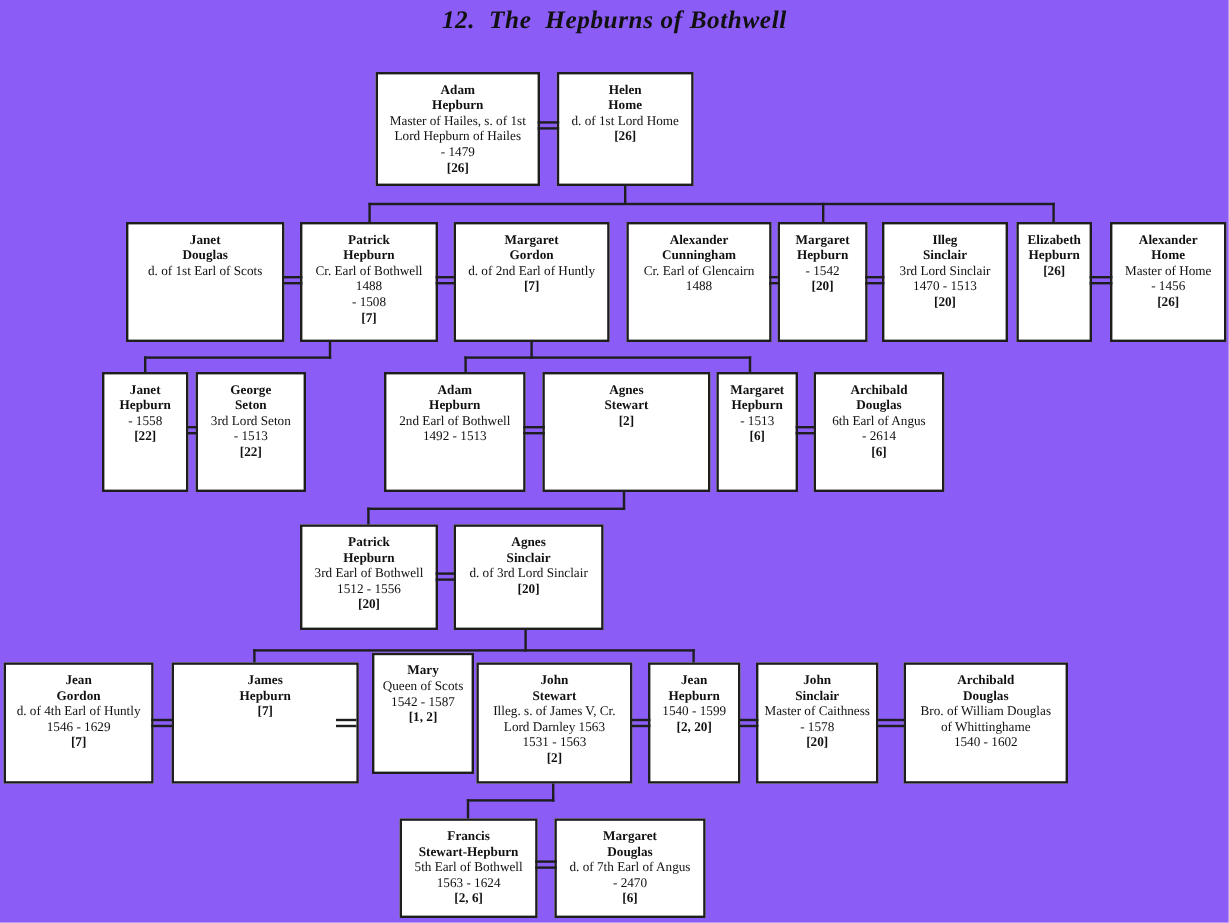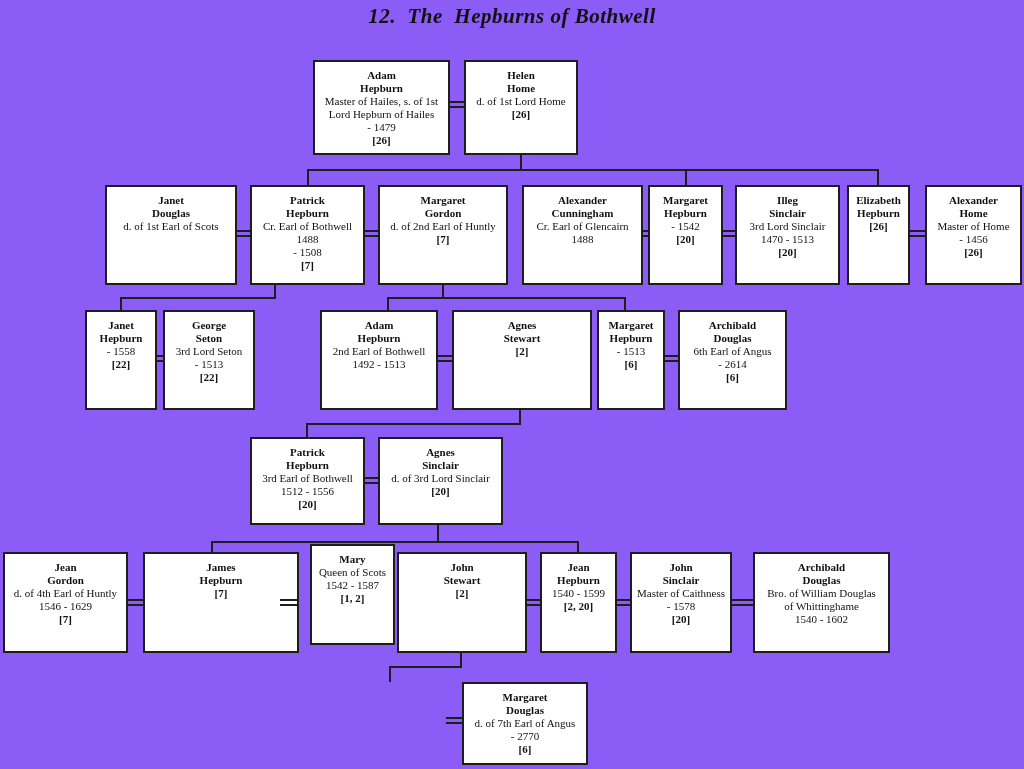--- a/index.html
+++ b/index.html
@@ -166,20 +166,23 @@
   </div>
   <div class="box" style="left:295px;top:544px;width:85px;height:101px;margin-left:15px;">
     <div class="name">Mary</div>
     <div class="details">Queen of Scots
 1542 - 1587</div>
     <div class="ref">[1, 2]</div>
   </div>
   <div class="box" style="left:397px;top:552px;width:130px;height:101px;">
     <div class="name">John
 Stewart</div>
+    <div class="details">Illeg. s. of James V, Cr.
+Lord Darnley 1563
+1531 - 1563</div>
     <div class="ref">[2]</div>
   </div>
   <div class="box" style="left:540px;top:552px;width:77px;height:101px;">
     <div class="name">Jean
 Hepburn</div>
     <div class="details">1540 - 1599</div>
     <div class="ref">[2, 20]</div>
   </div>
   <div class="box" style="left:630px;top:552px;width:102px;height:101px;">
     <div class="name">John
@@ -190,25 +193,32 @@
   </div>
   <div class="box" style="left:753px;top:552px;width:137px;height:101px;">
     <div class="name">Archibald
 Douglas</div>
     <div class="details">Bro. of William Douglas
 of Whittinghame
 1540 - 1602</div>
     <div class="ref"></div>
   </div>
 
+  <div class="box" style="left:333px;top:682px;width:115px;height:83px;">
+    <div class="name">Francis
+Stewart-Hepburn</div>
+    <div class="details">5th Earl of Bothwell
+1563 - 1624</div>
+    <div class="ref">[2, 6]</div>
+  </div>
   <div class="box" style="left:462px;top:682px;width:126px;height:83px;">
     <div class="name">Margaret
 Douglas</div>
     <div class="details">d. of 7th Earl of Angus
-- 2770</div>
+- 2470</div>
     <div class="ref">[6]</div>
   </div>
 
   <div class="ml" style="left:448px;top:101px;width:18px;"></div>
   <div class="ml" style="left:235px;top:230px;width:17px;"></div>
   <div class="ml" style="left:363px;top:230px;width:17px;"></div>
   <div class="ml" style="left:641px;top:230px;width:9px;"></div>
   <div class="ml" style="left:721px;top:230px;width:16px;"></div>
   <div class="ml" style="left:908px;top:230px;width:19px;"></div>
   <div class="ml" style="left:155px;top:355px;width:10px;"></div>

